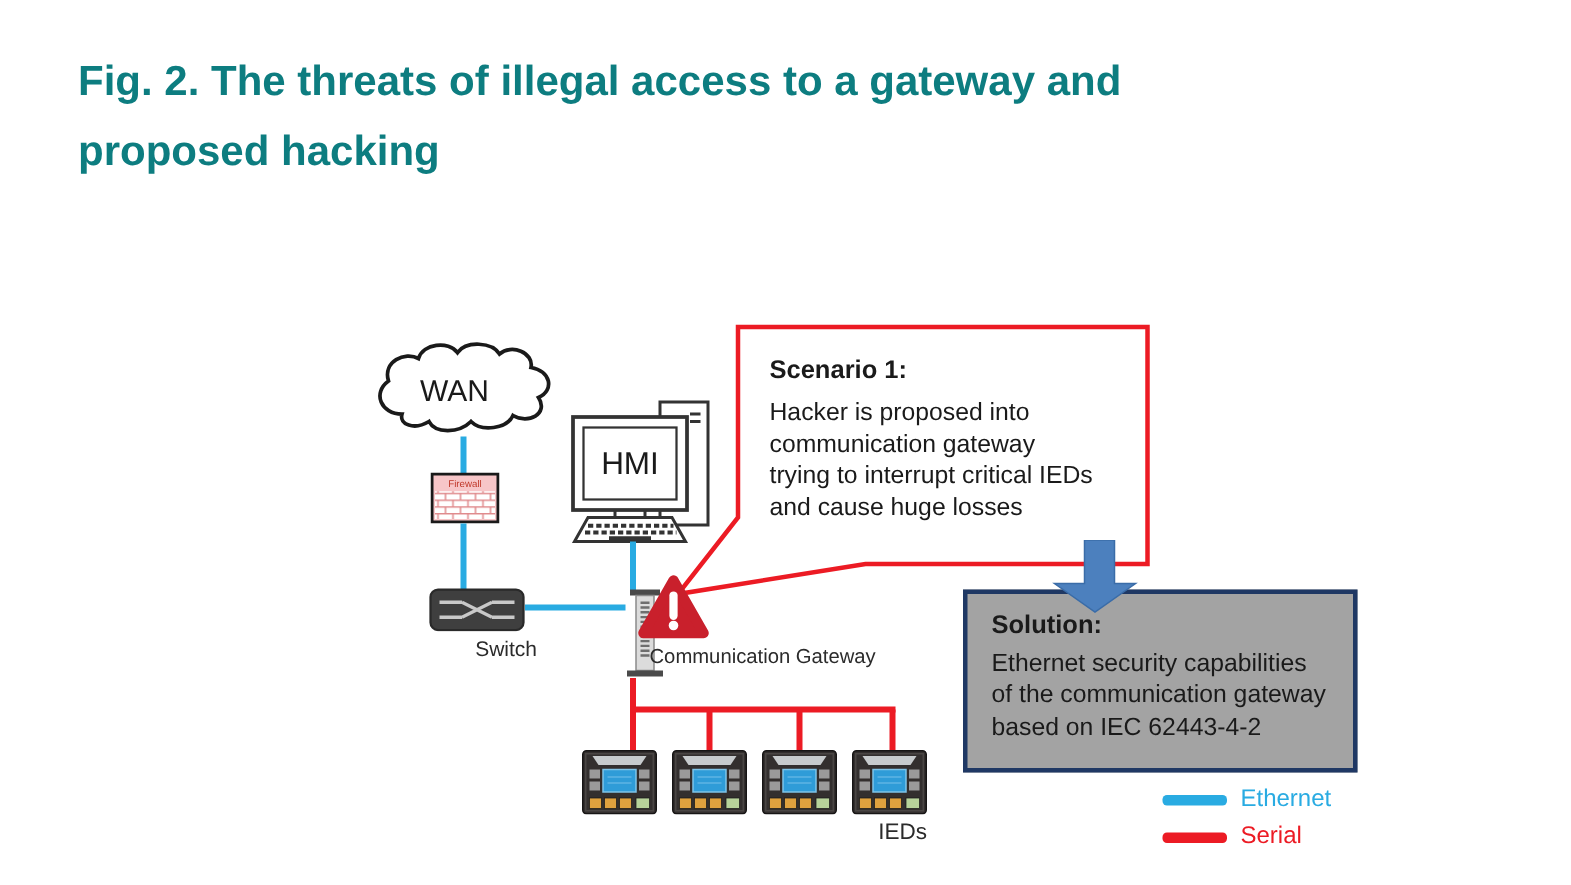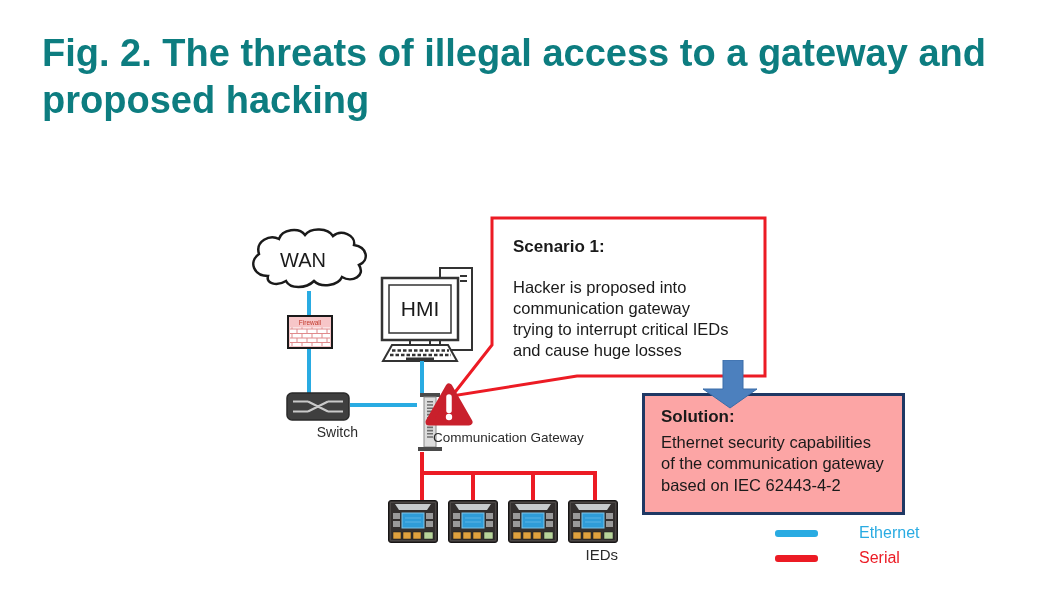--- a/index.html
+++ b/index.html
@@ -1,40 +1,40 @@
 <!DOCTYPE html>
 <html><head>
 <meta charset="utf-8">
 <style>
   * { margin:0; padding:0; box-sizing:border-box; }
   body { background:#fff; font-family:"Liberation Sans", sans-serif; }
   .canvas { position:relative; width:1047px; height:590px; background:#ffffff; overflow:hidden; }
 
-  .fig-title { position:absolute; left:42px; top:30px; color:#0d7d80; font-weight:bold;
-               font-size:38px; line-height:47px; letter-spacing:0; }
+  .fig-title { position:absolute; left:52px; top:30px; color:#0d7d80; font-weight:bold;
+               font-size:28px; line-height:47px; letter-spacing:0; }
   .fig-title div { white-space:nowrap; }
 
   .abs { position:absolute; }
 
   .eth-line { position:absolute; background:#29abe2; }
   .ser-line { position:absolute; background:#ec1b24; }
   .gateway-label { position:absolute; left:433px; top:430px; color:#2b2b2b; font-size:13.5px; white-space:nowrap; }
   .ieds-label { position:absolute; left:388px; top:546px; width:230px; text-align:right; color:#2b2b2b; font-size:15px; }
   .switch-label { position:absolute; left:278px; top:424px; width:80px; text-align:right; color:#2b2b2b; font-size:14px; }
 
   .scenario-text { position:absolute; left:513px; top:236px; color:#1a1a1a; font-size:16.5px; line-height:21px; }
-  .scenario-text .head { font-weight:bold; font-size:17px; margin-bottom:20px; }
+  .scenario-text .head { font-weight:bold; font-size:17px; margin-bottom:8px; }
 
   .solution-box { position:absolute; left:642px; top:393px; width:263px; height:122px;
-                  background:#fca5a5; border:3px solid #1f3864; padding:10px 0 0 16px;
+                  background:#a3a3a3; border:3px solid #1f3864; padding:10px 0 0 16px;
                   color:#1a1a1a; font-size:16.5px; line-height:21.5px; }
   .solution-box .head { font-weight:bold; font-size:17px; margin-bottom:4px; }
 
   .legend-swatch { position:absolute; width:43px; height:7px; border-radius:3px; }
-  .legend-label { position:absolute; font-size:16px; white-space:nowrap;margin-left:32px; }
+  .legend-label { position:absolute; font-size:16px; white-space:nowrap; }
 </style>
 </head>
 <body>
 
 <div class="canvas">
 
   <div class="fig-title">
     <div>Fig. 2. The threats of illegal access to a gateway and</div>
     <div>proposed hacking</div>
   </div>

